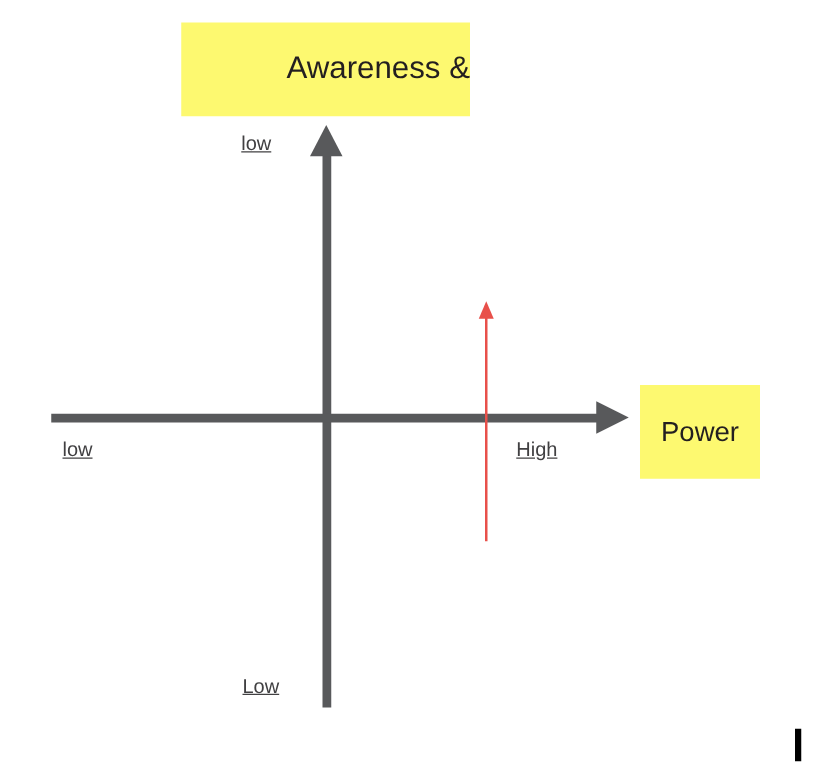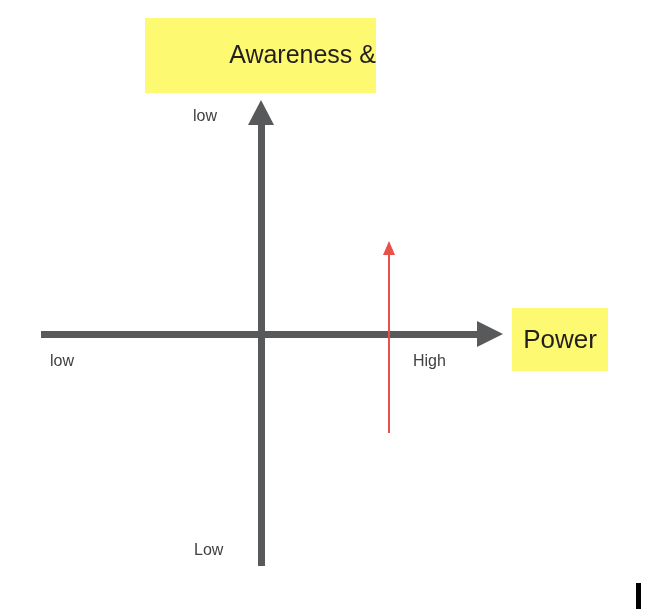--- a/index.html
+++ b/index.html
@@ -36,22 +36,22 @@
     width: 231px;
     height: 75px;
     font-size: 25px;
     justify-content: flex-end;
   }
   #title-box .txt { padding-bottom: 2px; }
   #power-box {
     left: 512px;
     top: 308px;
     width: 96px;
-    height: 63px;
-    font-size: 26px;
+    height: 75px;
+    font-size: 22px;
   }
 
   
   .axis-shaft {
     position: absolute;
     background: #58595b;
   }
   #y-axis-shaft {
     left: 258px;
     top: 122px;
@@ -104,20 +104,21 @@
     border-right: 6px solid transparent;
     border-bottom: 14px solid #e8504a;
   }
 
   
   .axis-label {
     position: absolute;
     font-size: 16px;
     color: #414042;
     white-space: nowrap;
+    text-decoration: underline;
   }
   #label-y-top    { left: 193px; top: 107px; }
   #label-y-bottom { left: 194px; top: 541px; }
   #label-x-left   { left: 50px;  top: 352px; }
   #label-x-right  { left: 413px; top: 352px; }
 
   
   #caret-mark {
     position: absolute;
     left: 636px;

